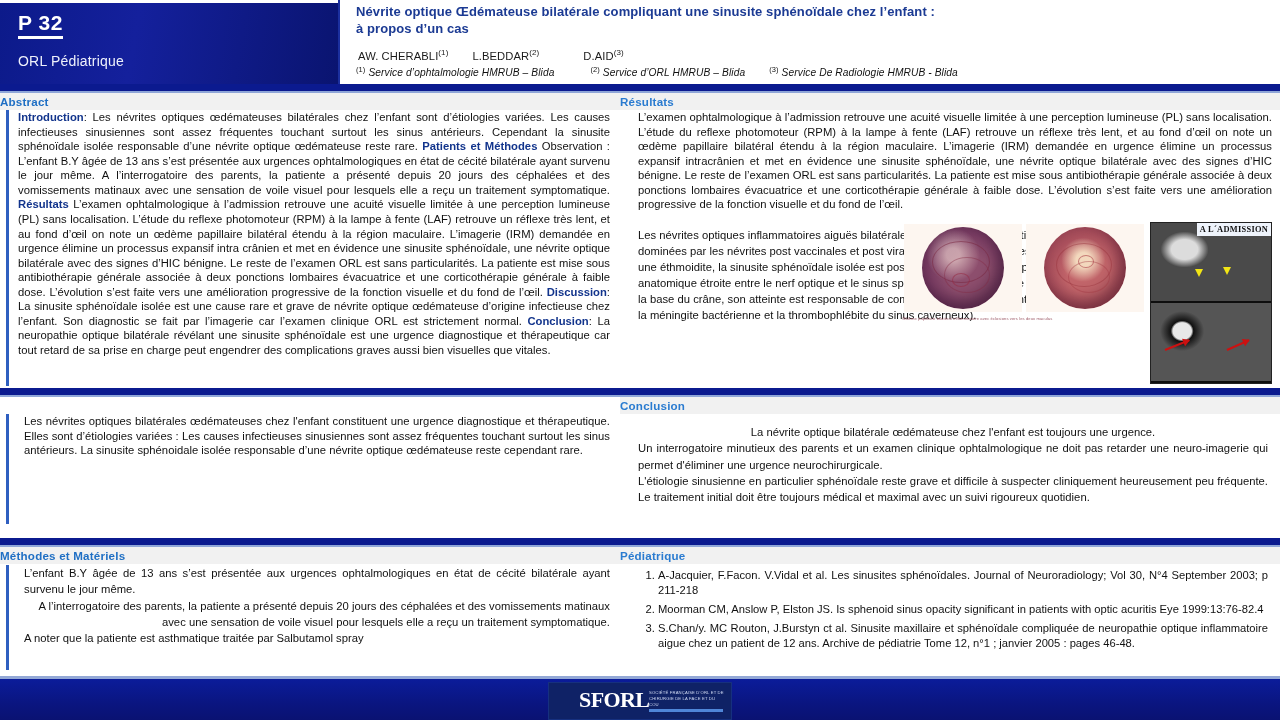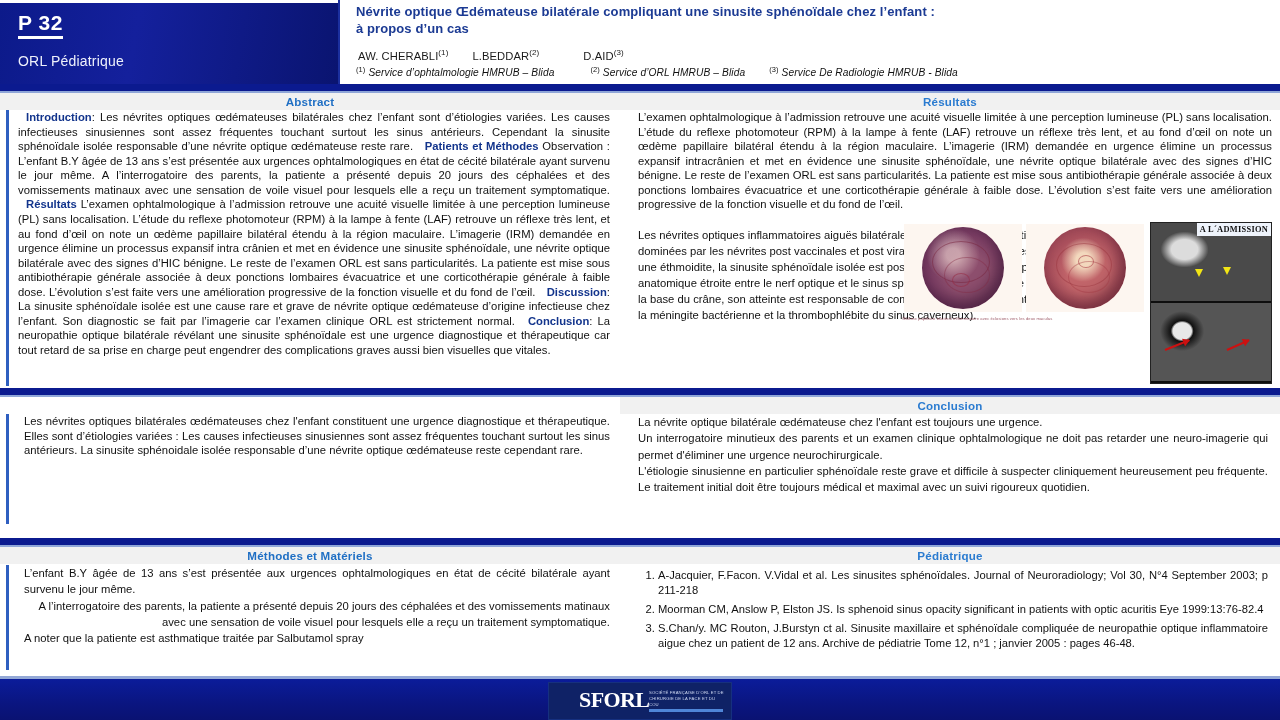--- a/index.html
+++ b/index.html
@@ -59,32 +59,32 @@
   .band.b3{top:538px;}
   .band-hair{position:absolute;left:0;width:1280px;height:2px;background:#8fa6d8;}
   .bh1{top:91px;}
   .bh2{top:395px;}
   .bh3{top:545px;}
 
   
   .sechdr{
     position:absolute;height:17px;background:#f1f1f1;
     color:#1f6fc4;font-size:11.6px;font-weight:bold;
-    text-align:center;line-height:17px;letter-spacing:.2px;
+    line-height:17px;letter-spacing:.2px;
   }
   .sechdr.res{color:#2a7bd0;}
 
   
   .panel{position:absolute;background:#ffffff;}
   .panel.bordered{border-left:3px solid #2f5fc0;}
   .ptext{
     font-size:11.25px;line-height:1.295;color:#111111;
     text-align:justify;text-justify:inter-word;letter-spacing:.01px;
   }
-  .ptext b{color:#12348c;font-weight:bold;margin-left:8px;}
+  .ptext b{color:#12348c;font-weight:bold;}
 
   
   #abstract-body{position:absolute;left:18px;top:110px;width:592px;}
   #resultats-body{position:absolute;left:638px;top:110px;width:634px;}
   #resultats-body2{position:absolute;left:638px;top:228px;width:500px;}
   #objectifs-body{position:absolute;left:24px;top:414px;width:586px;}
   #conclusion-body{position:absolute;left:638px;top:414px;width:630px;line-height:1.45;}
   #methodes-body{position:absolute;left:24px;top:565px;width:586px;line-height:1.45;}
   #references-body{position:absolute;left:638px;top:568px;width:630px;}
 
@@ -245,21 +245,21 @@
 
   <div class="band b2"></div>
   <div class="band-hair bh2"></div>
   <div class="sechdr res" style="left:620px;top:397px;width:660px;">Conclusion</div>
 
   <div class="panel bordered" style="left:6px;top:414px;width:614px;height:110px;"></div>
   <div class="ptext" id="objectifs-body">Les névrites optiques bilatérales œdémateuses chez l'enfant constituent une urgence diagnostique et thérapeutique. Elles sont d’étiologies variées : Les causes infectieuses sinusiennes sont assez fréquentes touchant surtout les sinus antérieurs. La sinusite sphénoidale isolée responsable d’une névrite optique œdémateuse reste cependant rare.</div>
 
   <div class="panel" style="left:628px;top:414px;width:648px;height:110px;"></div>
   <div class="ptext" id="conclusion-body">
-    <div style="text-align:left;">La névrite optique bilatérale œdémateuse chez l'enfant est toujours une urgence.</div>
+    <div style="text-align:center;margin-top:10px;">La névrite optique bilatérale œdémateuse chez l'enfant est toujours une urgence.</div>
     <div>Un interrogatoire minutieux des parents et un examen clinique ophtalmologique ne doit pas retarder une neuro-imagerie qui permet d'éliminer une urgence neurochirurgicale.</div>
     <div>L'étiologie sinusienne en particulier sphénoïdale reste grave et difficile à suspecter cliniquement heureusement peu fréquente.  Le traitement initial doit être toujours médical et maximal avec un suivi rigoureux quotidien.</div>
   </div>
 
   <div class="band b3"></div>
   <div class="band-hair bh3"></div>
   <div class="sechdr" style="left:0;top:547px;width:620px;">Méthodes et Matériels</div>
   <div class="sechdr res" style="left:620px;top:547px;width:660px;">Pédiatrique</div>
 
   <div class="panel bordered" style="left:6px;top:565px;width:614px;height:105px;"></div>

